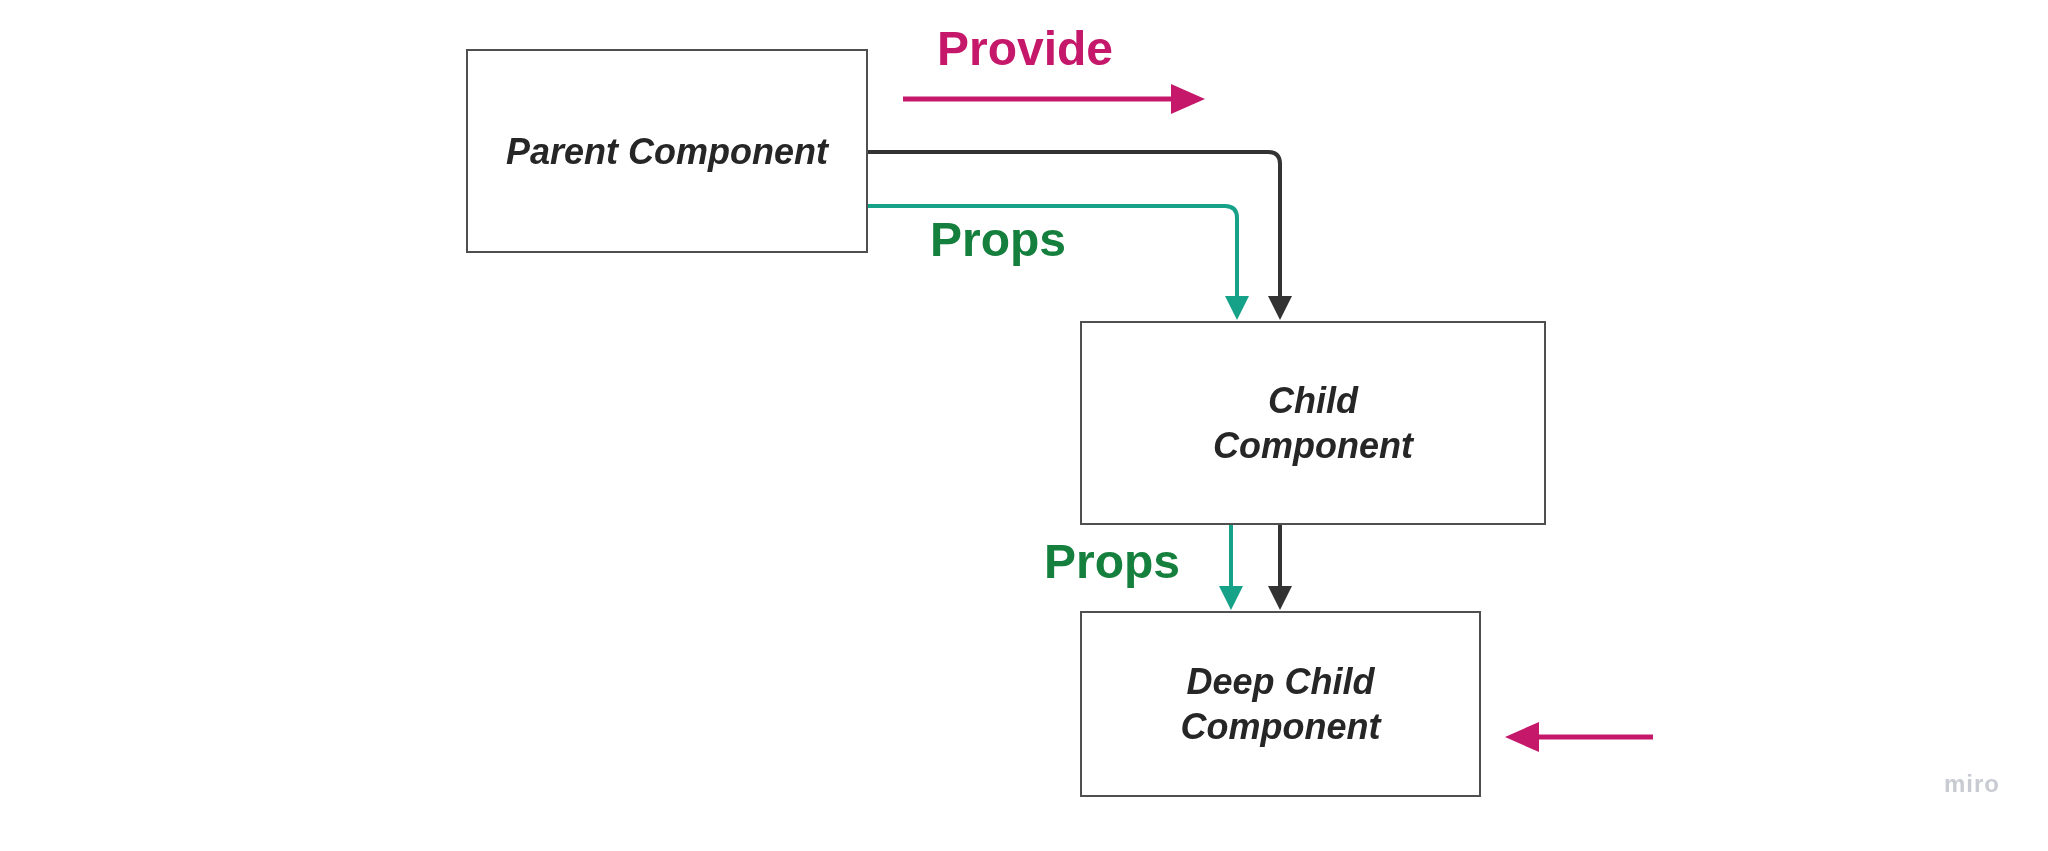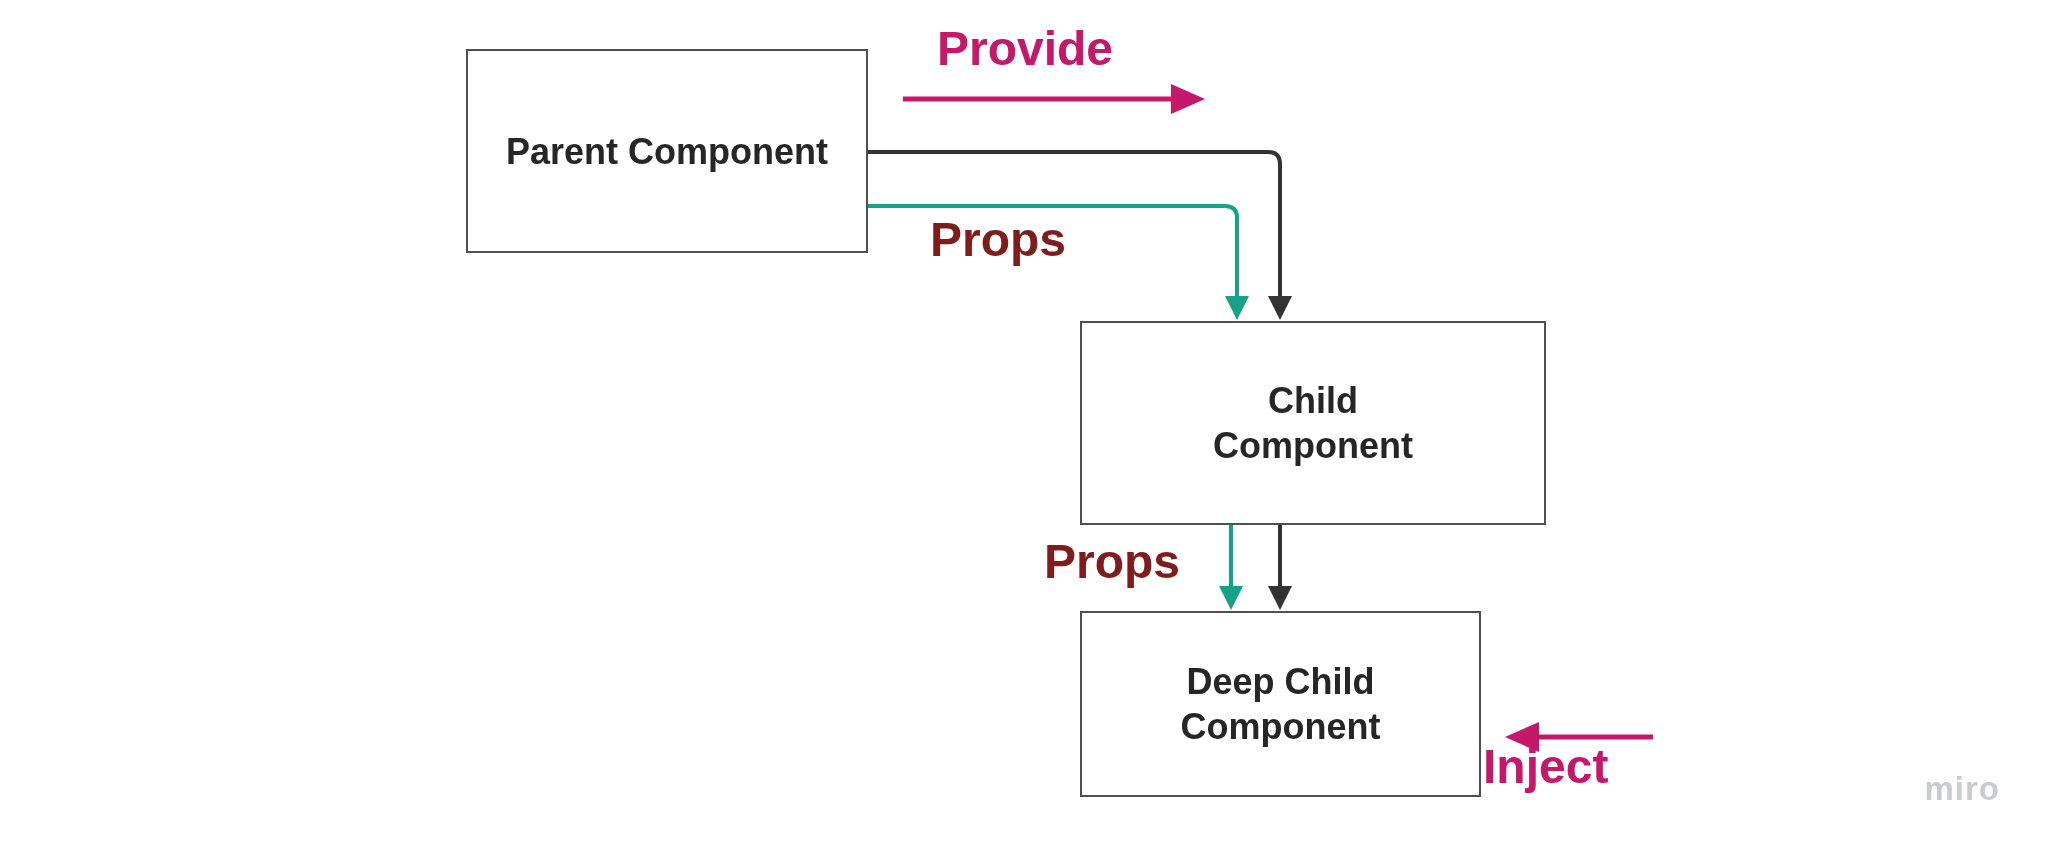--- a/index.html
+++ b/index.html
@@ -23,45 +23,46 @@
     background: #ffffff;
     border: 2px solid #4f4f4f;
     display: flex;
     align-items: center;
     justify-content: center;
     text-align: center;
     font-weight: bold;
     font-size: 36px;
     line-height: 1.25;
     color: #262626;
+    font-style: italic;
   }
   #node-parent    { left: 466px;  top: 49px;  width: 402px; height: 204px; }
   #node-child     { left: 1080px; top: 321px; width: 466px; height: 204px; }
   #node-deep      { left: 1080px; top: 611px; width: 401px; height: 186px; }
   .node .label-line { display: block; }
   .edge-label {
     position: absolute;
     width: 260px;
     text-align: left;
     font-weight: bold;
     font-size: 48px;
     line-height: 44px;
   }
   .edge-label.pink { color: #C5186B; }
-  .edge-label.teal { color: #7f1d1d; }
+  .edge-label.teal { color: #15803d; }
   #label-provide { left: 937px;  top: 27px;  }
   #label-props-1 { left: 930px;  top: 218px; width: 240px; }
   #label-props-2 { left: 1044px; top: 540px; width: 240px; }
   #label-inject  { left: 1483px; top: 745px; width: 240px; }
   .watermark {
     position: absolute;
     right: 48px;
     top: 770px;
     font-weight: bold;
-    font-size: 33px;
+    font-size: 24px;
     letter-spacing: 1px;
     color: #c9cbd3;
     user-select: none;
   }
 </style>
 </head>
 <body>
 
 <div class="canvas">
 
@@ -117,17 +118,16 @@
       <span class="label-line">Component</span>
     </div>
   </div>
 
   <div class="edge-label pink" id="label-provide">Provide</div>
 
   <div class="edge-label teal" id="label-props-1">Props</div>
 
   <div class="edge-label teal" id="label-props-2">Props</div>
 
-  <div class="edge-label pink" id="label-inject">Inject</div>
 
   <div class="watermark">miro</div>
 
 </div>
 
 </body></html>

